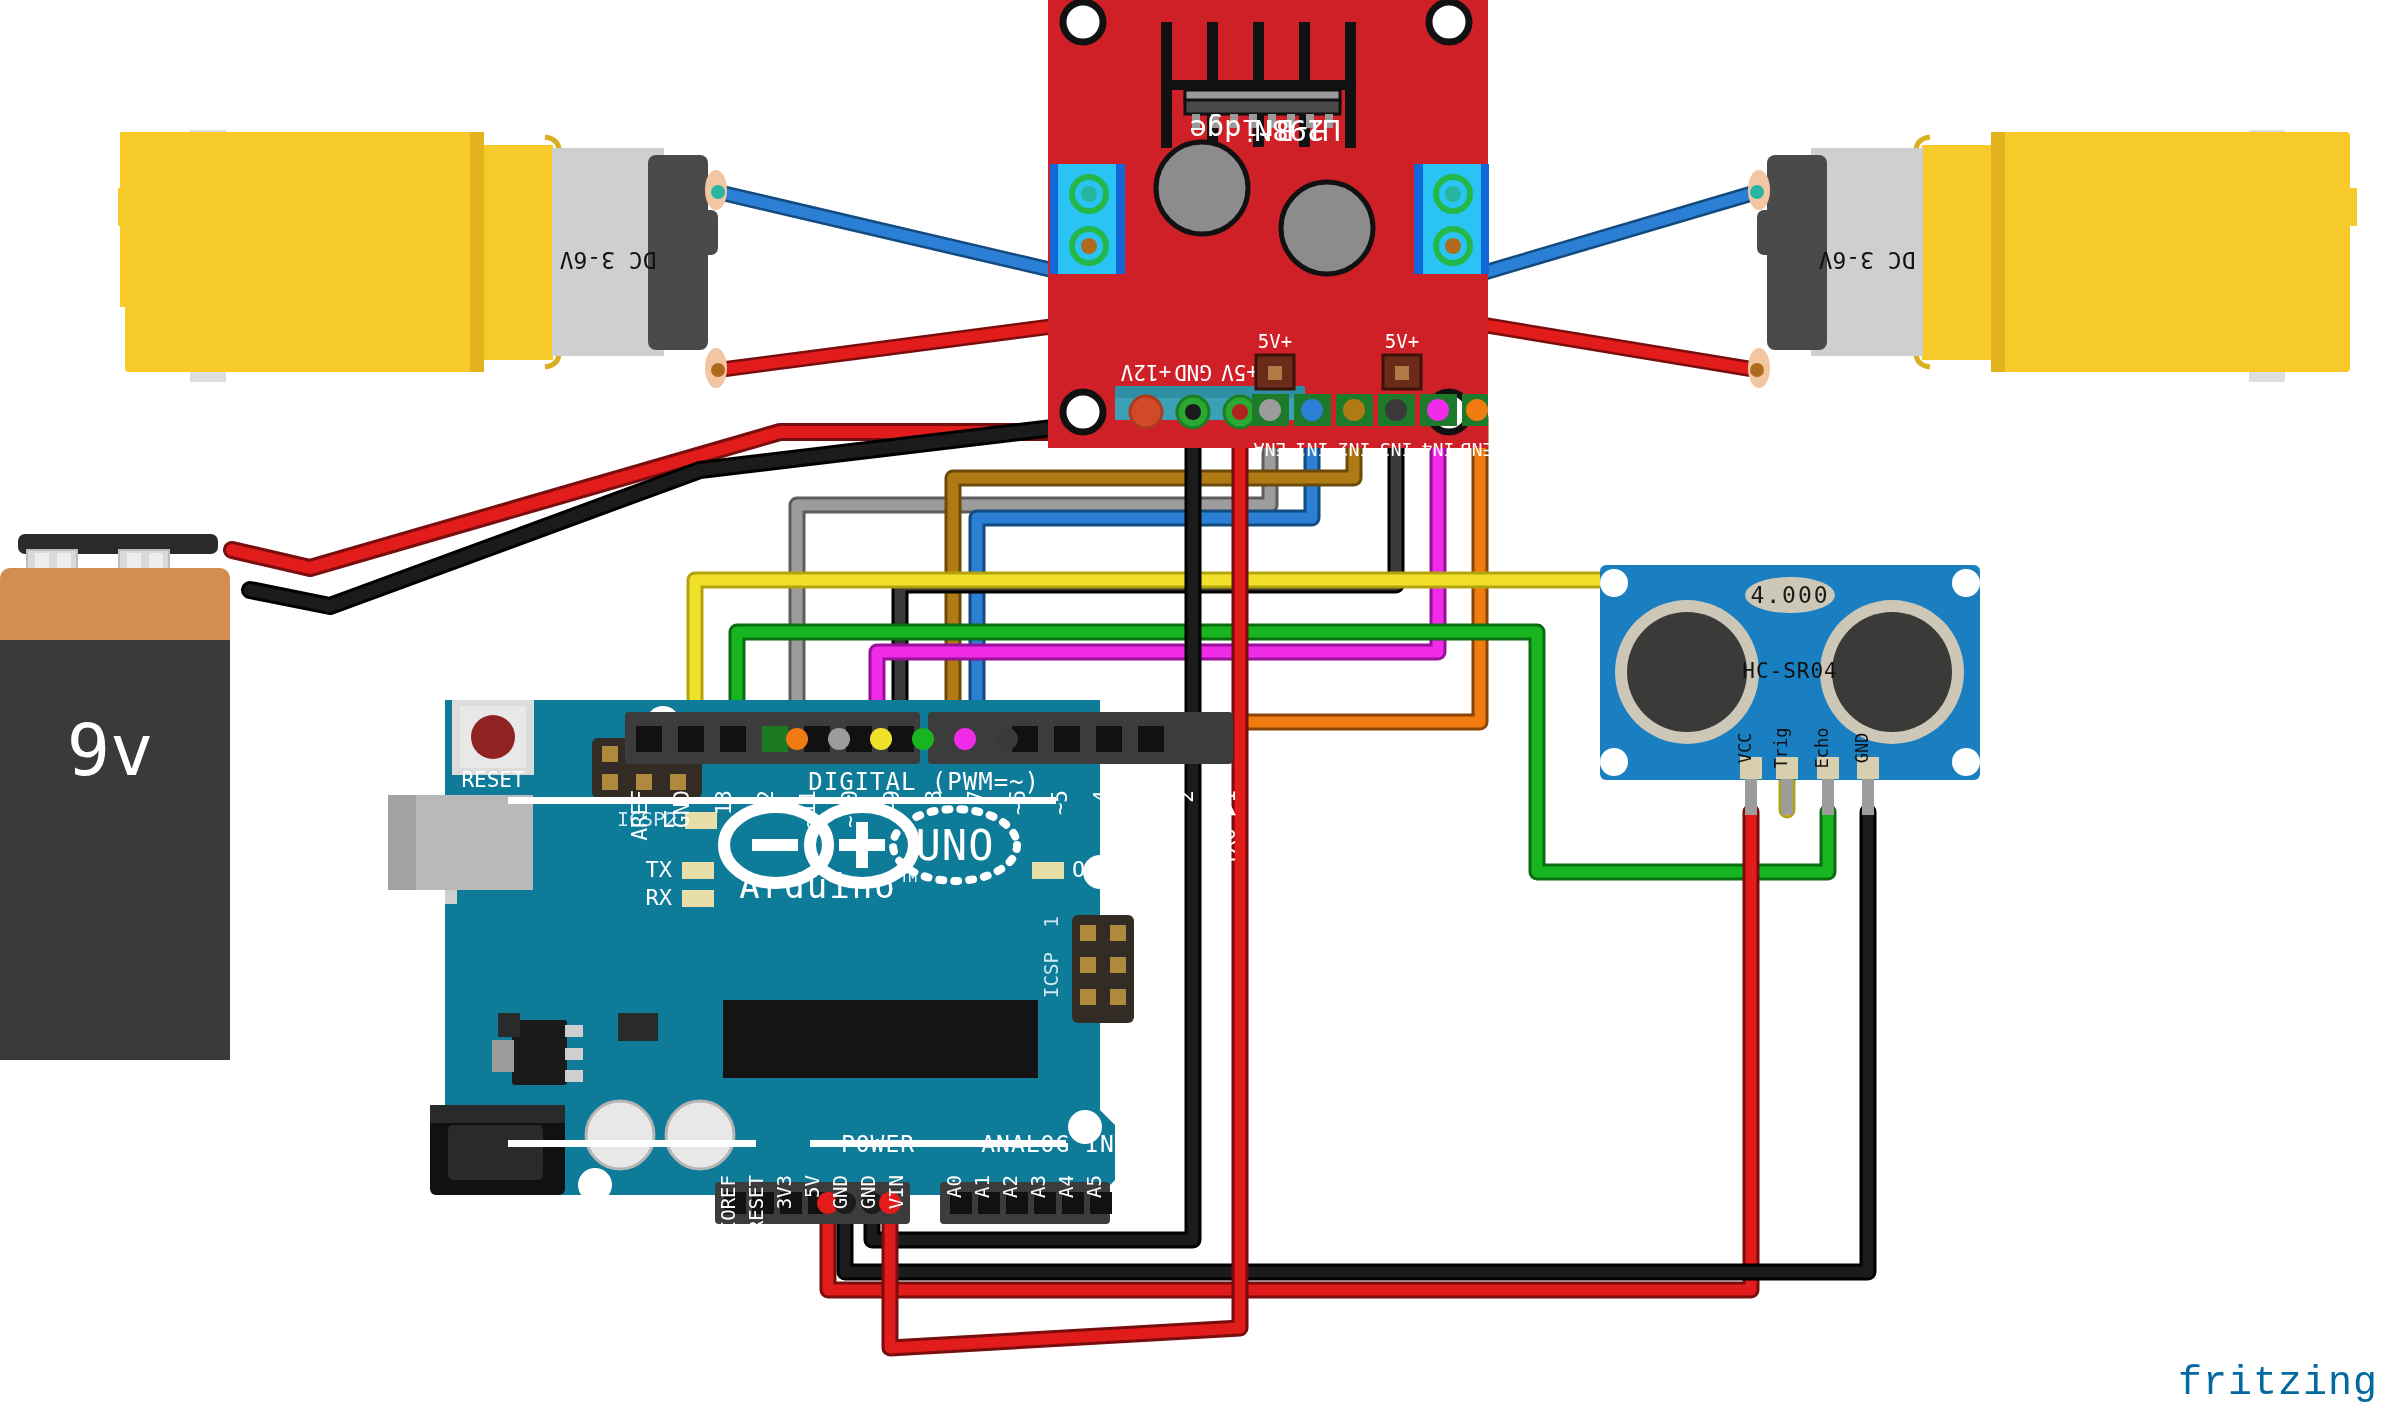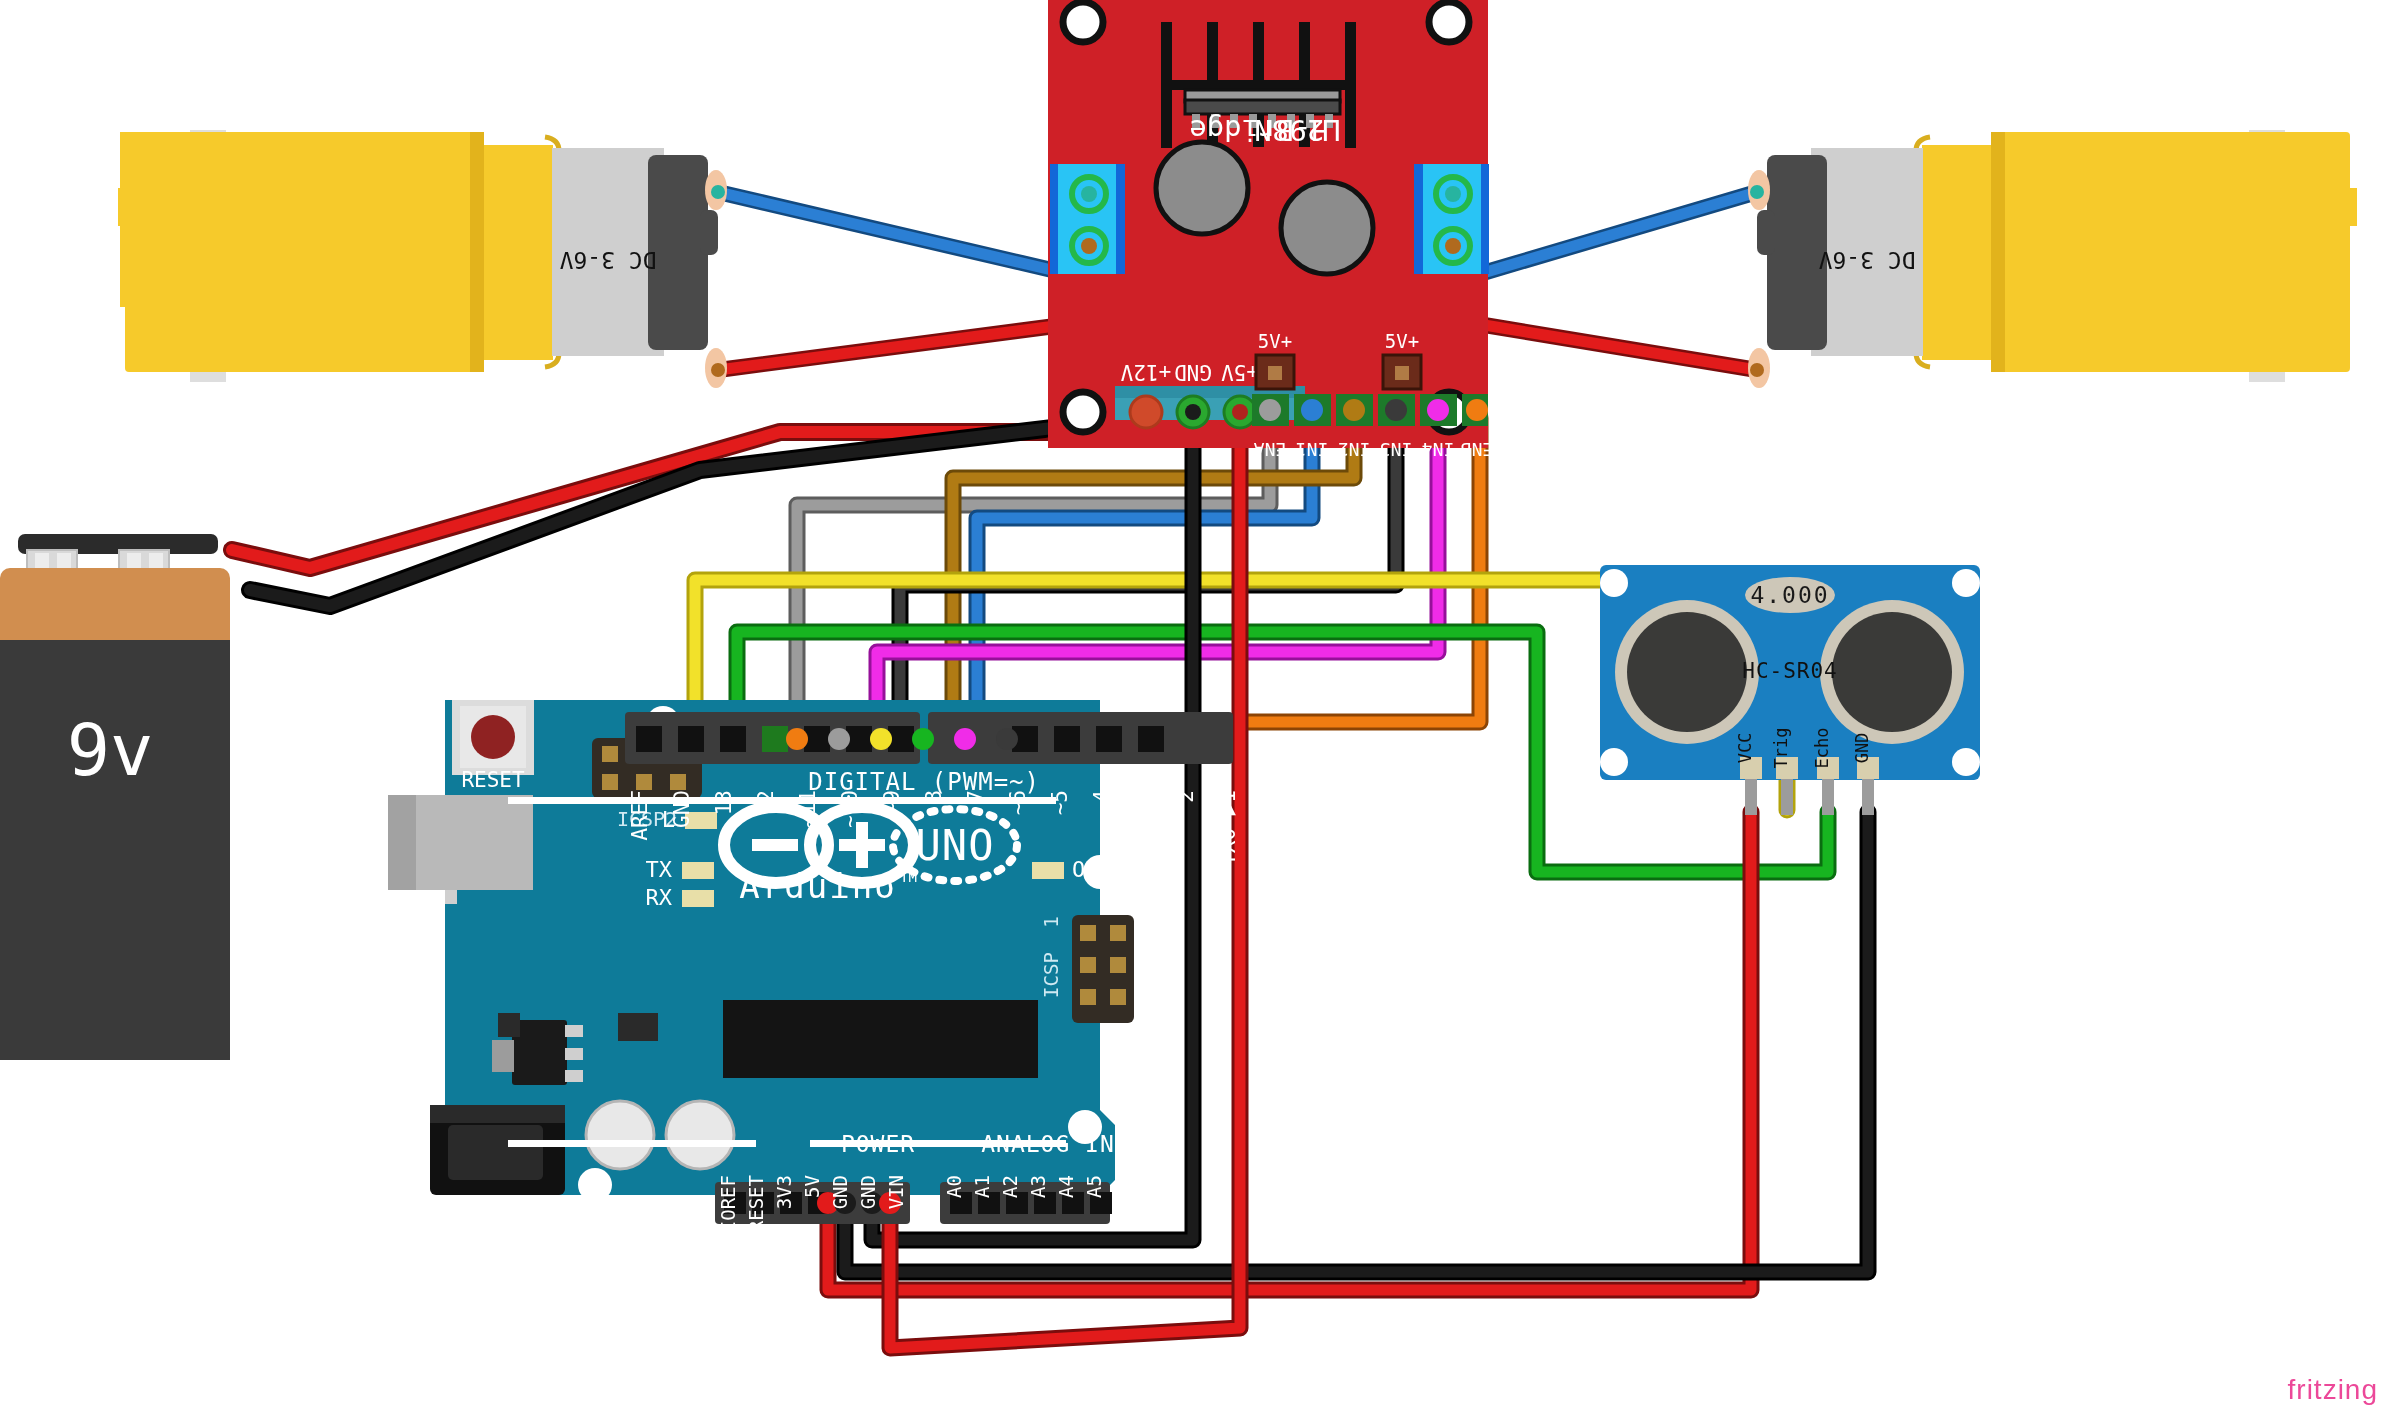--- a/index.html
+++ b/index.html
@@ -7,22 +7,22 @@
        font-family:"DejaVu Sans Mono","Liberation Mono",monospace;}
   #stage{position:absolute;left:0;top:0;width:2400px;height:1426px;background:#fff;}
   svg.layer{position:absolute;left:0;top:0;width:2400px;height:1426px;overflow:visible;}
   #wires{z-index:5;}
   #parts{z-index:10;}
   #labels{z-index:20;}
   .wire{fill:none;stroke-linecap:round;stroke-linejoin:round;}
   .wire-core{fill:none;stroke-linecap:round;stroke-linejoin:round;}
   .txt{font-family:"DejaVu Sans Mono","Liberation Mono",monospace;}
   .watermark{position:absolute;right:22px;bottom:20px;z-index:30;
-     font-family:Liberation Sans, sans-serif;
-     font-size:28px;color:#ec4899;letter-spacing:1px;font-weight:400;}
+     font-family:Liberation Mono, monospace;
+     font-size:40px;color:#0369a1;letter-spacing:1px;font-weight:400;}
 </style>
 </head>
 <body>
 
 <div id="stage">
 
   <svg class="layer" id="wires" viewBox="0 0 2400 1426">
 
     <g>
       <path class="wire" d="M 232 550 L 310 568 L 780 432 L 1090 432" stroke="#7a0d0d" stroke-width="18"></path>

